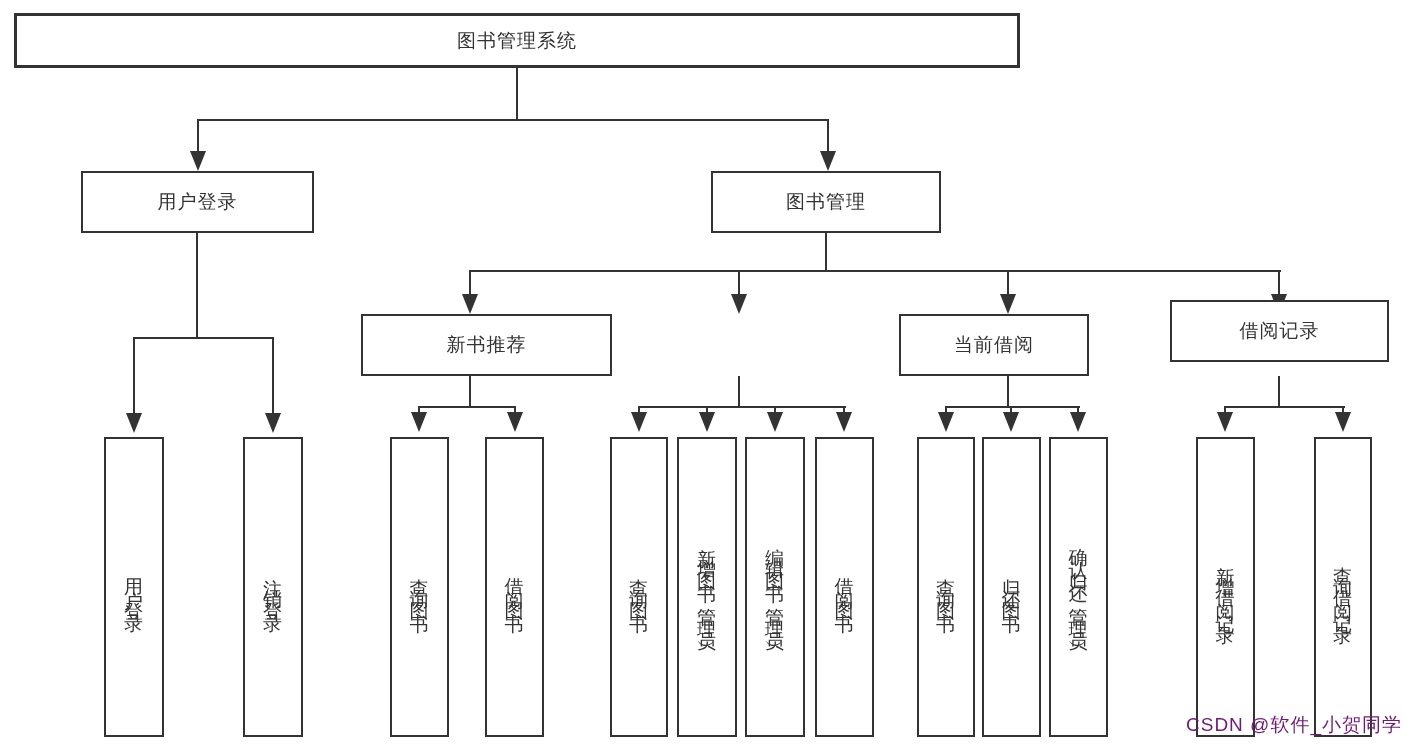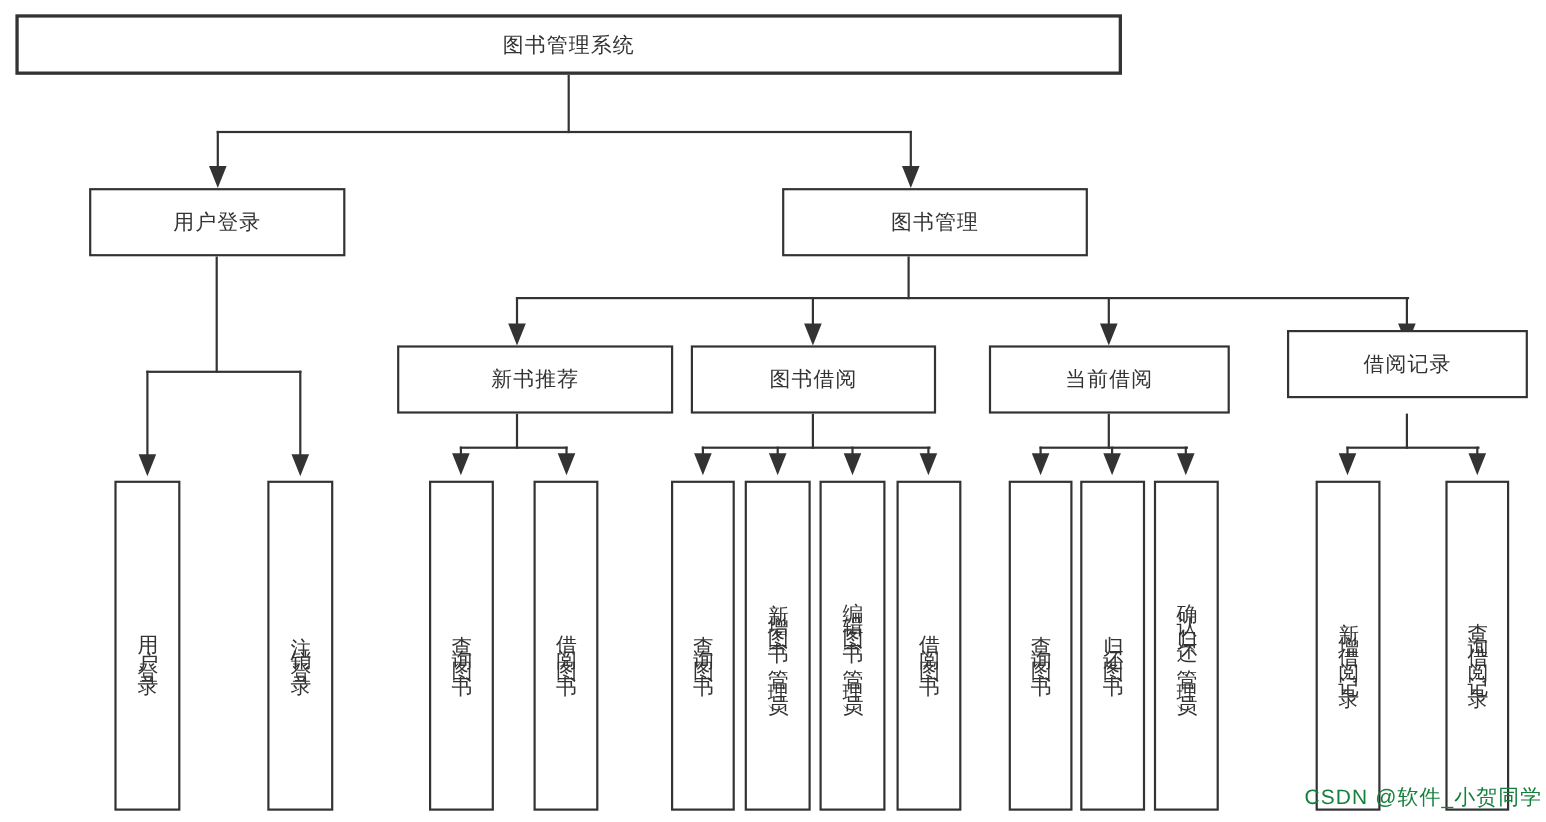--- a/index.html
+++ b/index.html
@@ -47,52 +47,49 @@
     width:0;height:0;
     border-left:8px solid transparent;
     border-right:8px solid transparent;
     border-top:20px solid #333333;
     z-index:1;
   }
   .watermark{
     position:absolute;
     left:1186px;top:712px;
     font-size:19px;
-    color:#15803d;
+    color:#701a75;
     letter-spacing:1px;
     white-space:nowrap;
     z-index:5;
   }
 </style>
 </head>
 <body>
 
 <div id="canvas">
 
   <div class="box h root" style="left:14px;top:13px;width:1006px;height:55px">
     <span>图书管理系统</span>
   </div>
 
   <div class="box h" style="left:81px;top:171px;width:233px;height:62px">
     <span>用户登录</span>
   </div>
 
-  <div class="box h" style="left:711px;top:171px;width:278px;height:62px">
+  <div class="box h" style="left:711px;top:171px;width:230px;height:62px">
     <span>图书管理</span>
   </div>
 
   <div class="box h" style="left:361px;top:314px;width:251px;height:62px">
     <span>新书推荐</span>
   </div>
 
-  <div class="box h" style="left:628px;top:314px;width:223px;height:62px">
-    <span>图书借阅</span>
-  </div>
-
-  <div class="box h" style="left:899px;top:314px;width:219px;height:62px">
+
+  <div class="box h" style="left:899px;top:314px;width:190px;height:62px">
     <span>当前借阅</span>
   </div>
 
   <div class="box h" style="left:1170px;top:300px;width:219px;height:62px">
     <span>借阅记录</span>
   </div>
 
   <div class="box v" style="left:104px;top:437px;width:60px;height:300px">
     <span>用户登录</span>
   </div>

